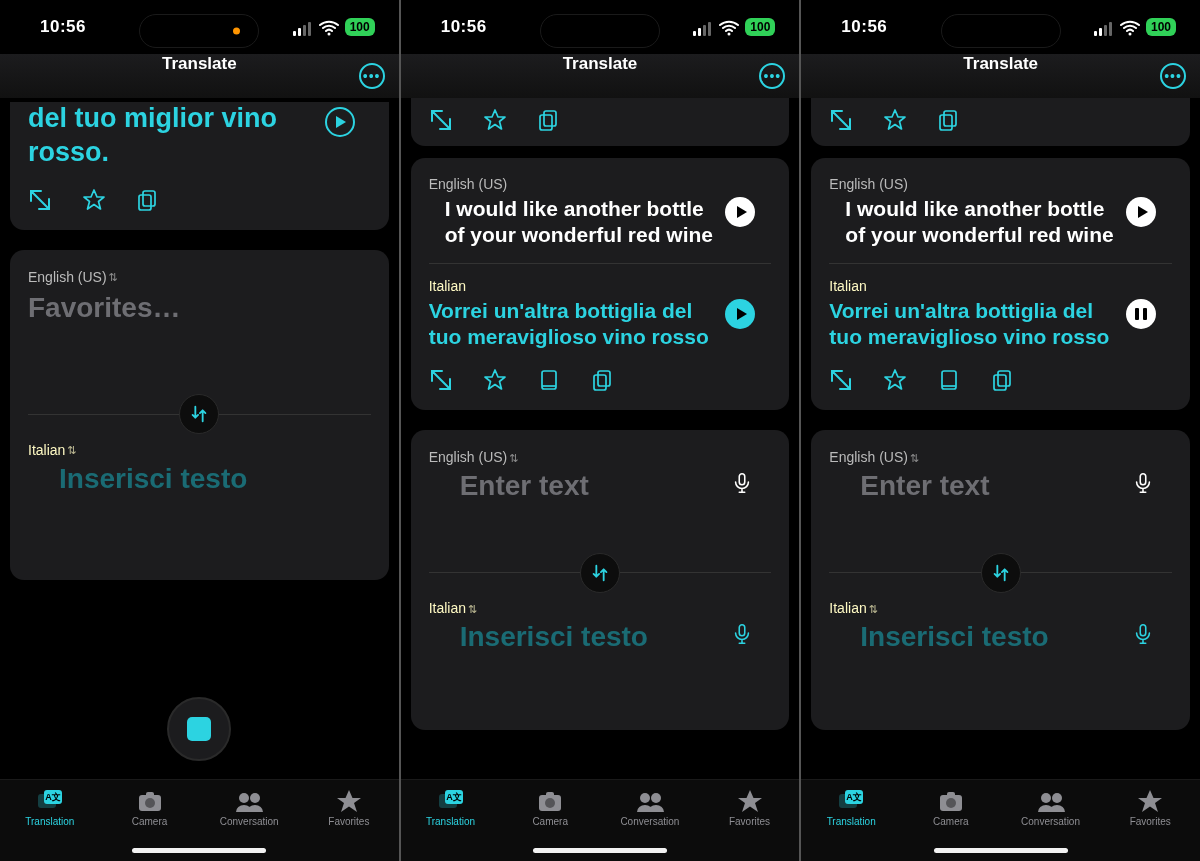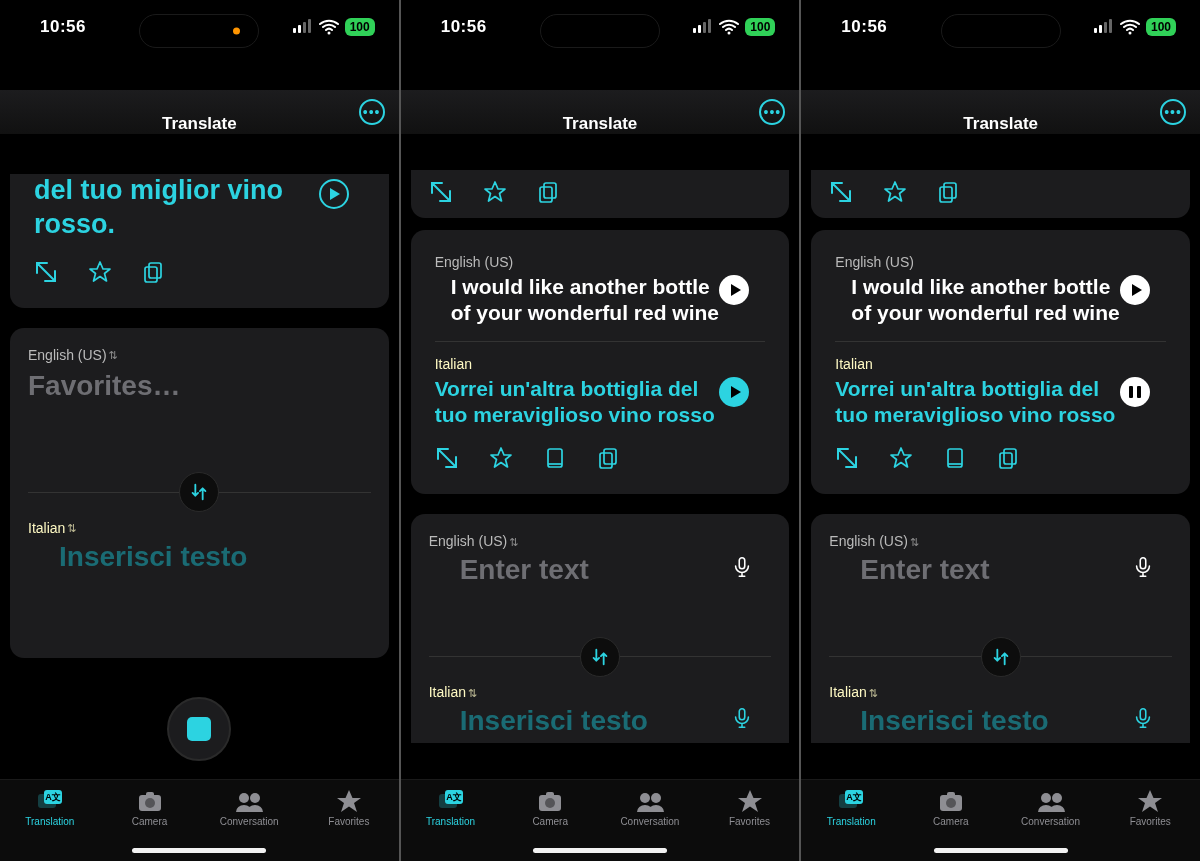--- a/index.html
+++ b/index.html
@@ -13,21 +13,20 @@
     overflow: hidden;
   }
   .phone {
     width: 399px;
     height: 861px;
     background: #000;
     display: flex;
     flex-direction: column;
     position: relative;
     overflow: hidden;
-    gap: 36px;
   }
   
   .statusbar {
     height: 54px;
     display: flex;
     align-items: center;
     justify-content: space-between;
     padding: 0 24px 0 40px;
     color: #fff;
     font-size: 17px;
@@ -51,37 +50,37 @@
     right: 18px;
     top: 50%;
     transform: translateY(-50%);
     width: 7px;
     height: 7px;
     background: #ff9500;
     border-radius: 50%;
   }
   .status-right {
     display: flex;
-    align-items: flex-start;
+    align-items: flex-end;
     gap: 6px;
   }
   .battery-pill {
     background: #30d158;
     color: #000;
     font-size: 12px;
     font-weight: 700;
     padding: 2px 5px;
     border-radius: 6px;
   }
 
   
   .navbar {
     height: 44px;
     display: flex;
-    align-items: flex-end;
+    align-items: flex-start;
     justify-content: center;
     position: relative;
     color: #fff;
     background: linear-gradient(#1c1c1e 0%, #111 100%);
   }
   .navbar .title { font-size: 17px; font-weight: 600; }
   .navbar .more {
     position: absolute;
     right: 14px;
     top: 50%;
@@ -100,21 +99,21 @@
 
   .content {
     flex: 1;
     overflow: hidden;
     padding: 0 10px 0 10px;
   }
 
   .card {
     background: #1c1c1e;
     border-radius: 14px;
-    padding: 24px;
+    padding: 18px;
     margin-top: 12px;
     position: relative;
   }
   .card.partial-top {
     margin-top: 0;
     border-top-left-radius: 0;
     border-top-right-radius: 0;
     padding-top: 0;
   }
 

